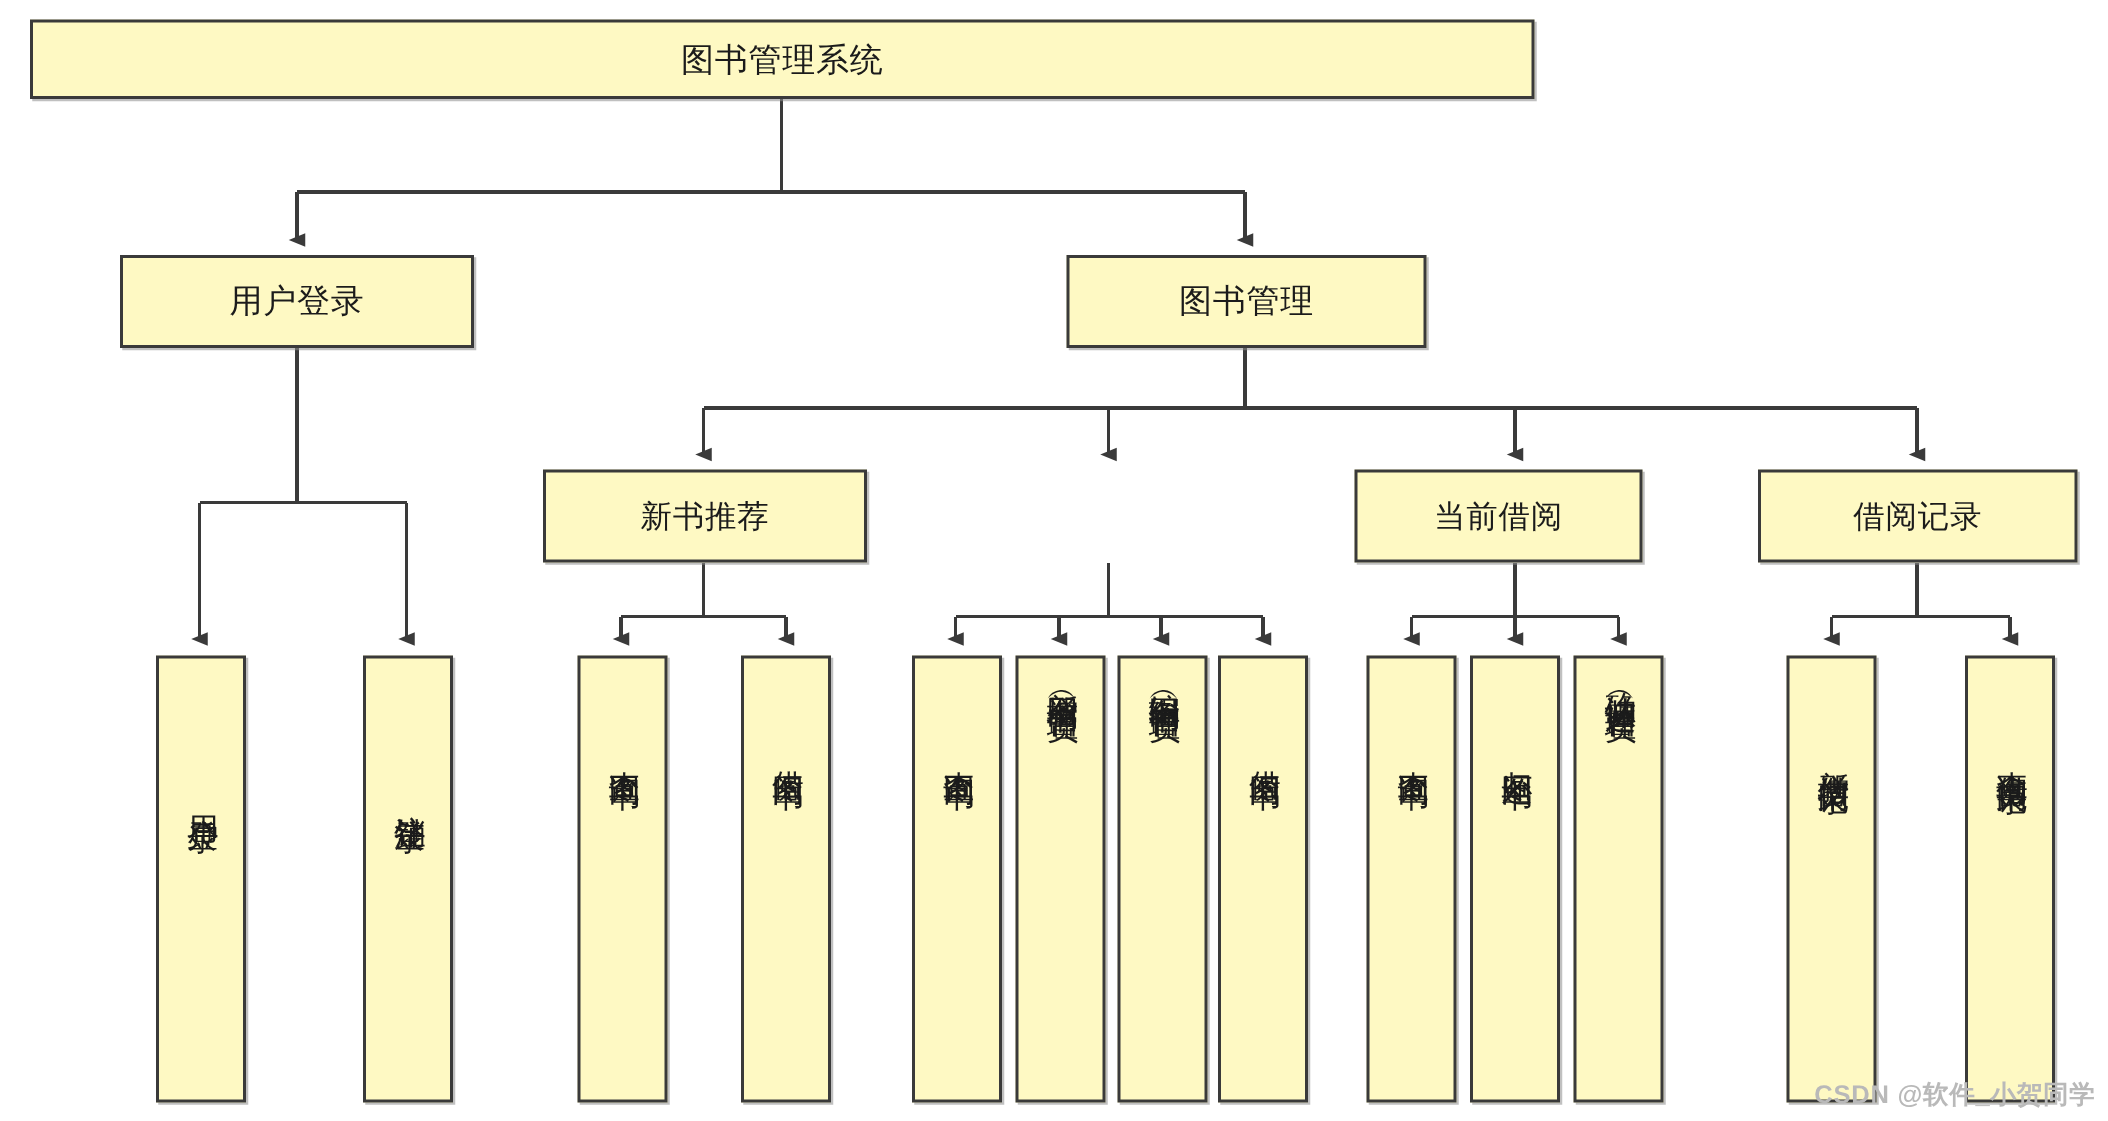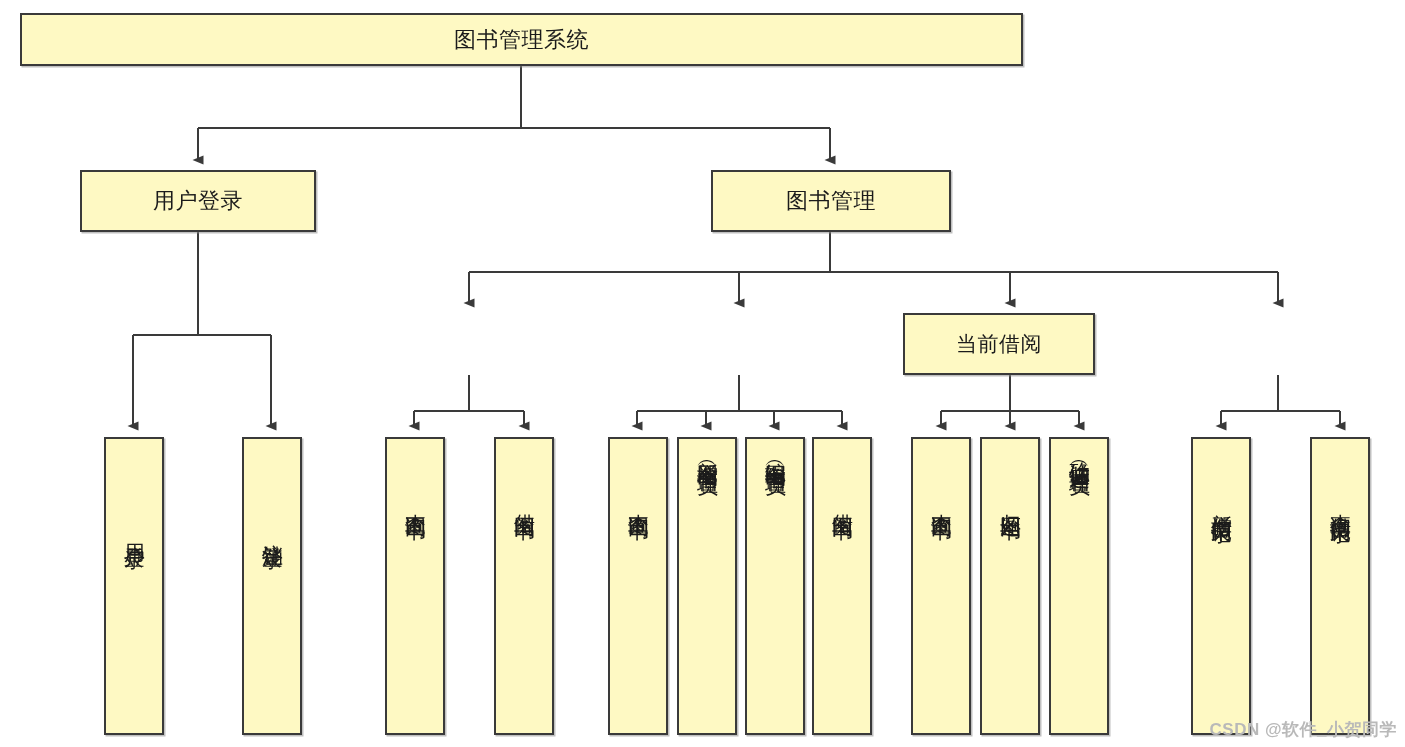--- a/index.html
+++ b/index.html
@@ -133,23 +133,29 @@
     <span class="node-label">图书管理系统</span>
   </div>
 
   <div class="node lvl2" style="left:80px; top:170px; width:236px; height:62px;">
     <span class="node-label">用户登录</span>
   </div>
   <div class="node lvl2" style="left:711px; top:170px; width:240px; height:62px;">
     <span class="node-label">图书管理</span>
   </div>
 
+  <div class="node lvl3" style="left:362px; top:313px; width:216px; height:62px;">
+    <span class="node-label">新书推荐</span>
+  </div>
   <div class="node lvl3" style="left:903px; top:313px; width:192px; height:62px;">
     <span class="node-label">当前借阅</span>
   </div>
+  <div class="node lvl3" style="left:1172px; top:313px; width:213px; height:62px;">
+    <span class="node-label">借阅记录</span>
+  </div>
 
   <div class="node leaf low-text" style="left:104px; top:437px; width:60px; height:298px;">
     <span class="node-label">用户登录</span>
   </div>
   <div class="node leaf low-text" style="left:242px; top:437px; width:60px; height:298px;">
     <span class="node-label">注销登录</span>
   </div>
 
   <div class="node leaf mid-text" style="left:385px; top:437px; width:60px; height:298px;">
     <span class="node-label">查询图书</span>

